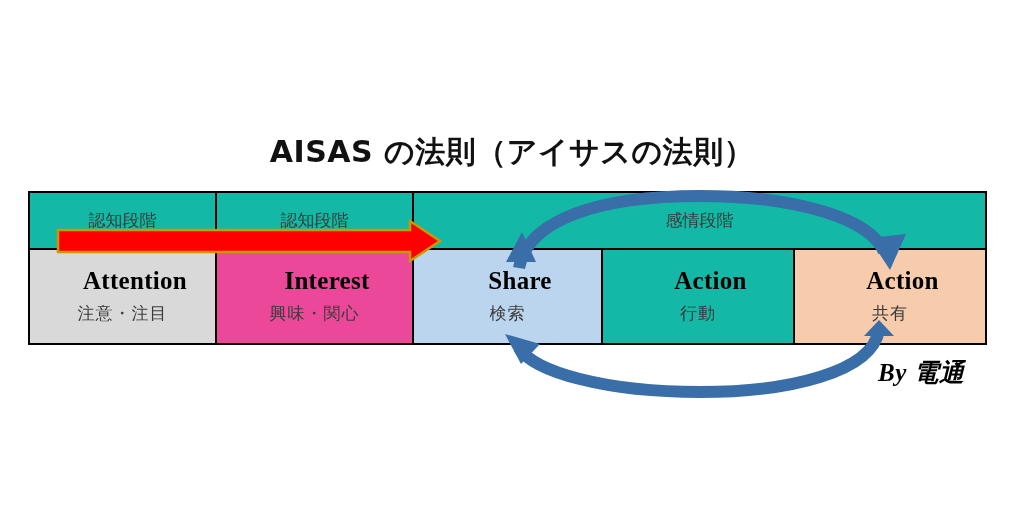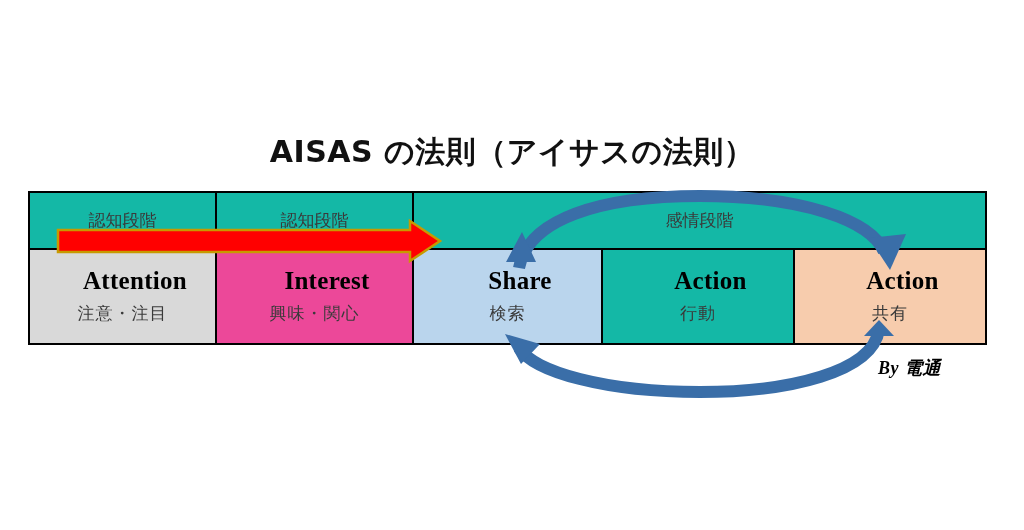--- a/index.html
+++ b/index.html
@@ -99,21 +99,21 @@
   }
 
   
   #byline {
     position: absolute;
     left: 878px;
     top: 356px;
     font-family: "Liberation Serif", serif;
     font-style: italic;
     font-weight: bold;
-    font-size: 18px;
+    font-size: 25px;
     color: #000000;
     white-space: nowrap;
     letter-spacing: 0.5px;
   }
 </style>
 </head>
 <body>
 
 <div id="title">AISAS の法則（アイサスの法則）</div>
 

